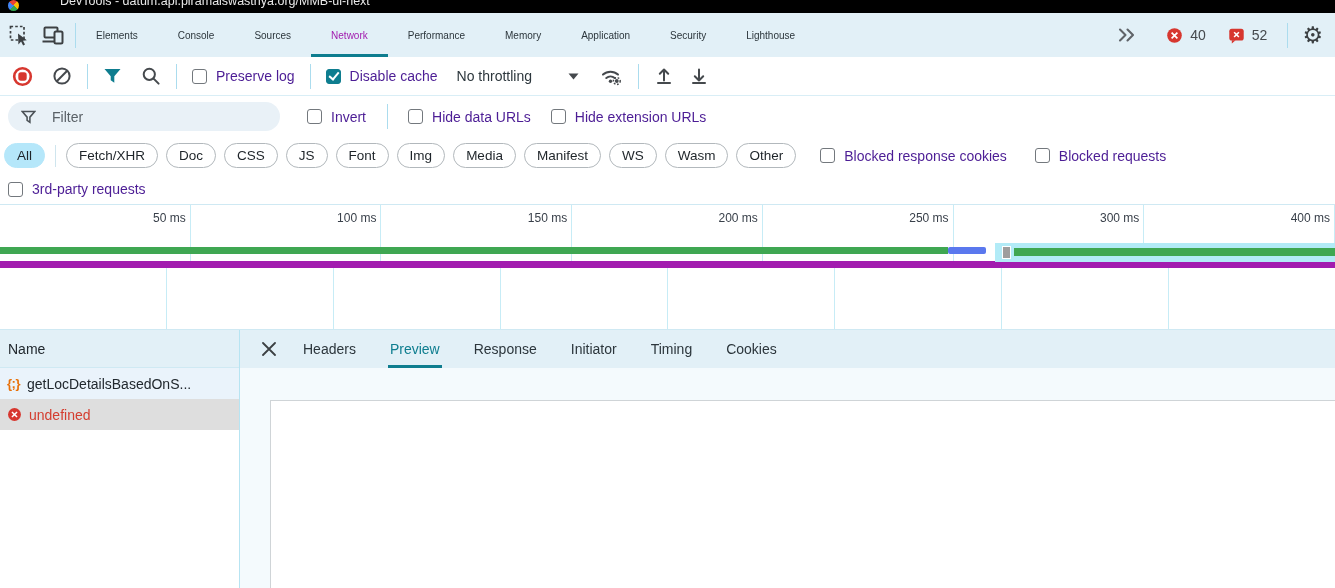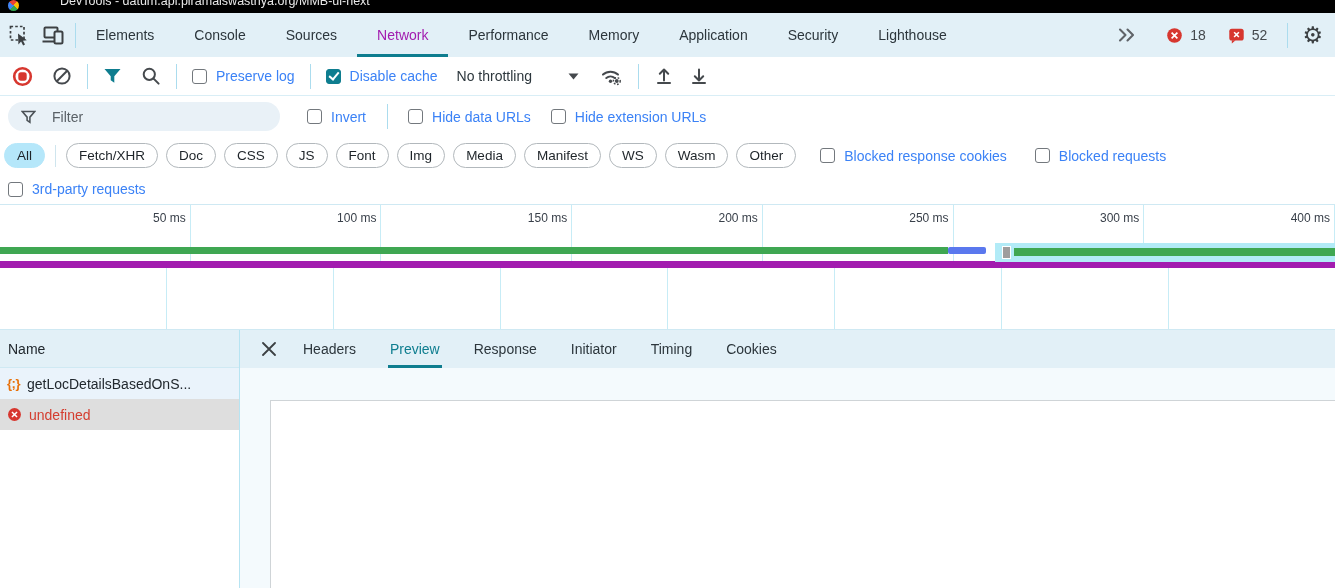--- a/index.html
+++ b/index.html
@@ -13,30 +13,30 @@
   
   .titlebar { top: 0; height: 13px; background: #000; overflow: hidden; }
   .titlebar .fav { position: absolute; left: 8px; top: 0px; width: 11px; height: 11px; border-radius: 50%;
     background: conic-gradient(from -50deg, #ea4335 0 25%, #fbbc05 25% 50%, #34a853 50% 75%, #4285f4 75% 100%); }
   .titlebar .ttl { position: absolute; left: 60px; top: -6px; font-size: 12.5px; color: #e9e9e9; white-space: nowrap; }
 
   
   .tabbar { top: 13px; height: 44px; background: #e2f0f7; display: flex; align-items: stretch; }
   .tbicons { display: flex; align-items: center; gap: 12px; padding: 0 10px 0 9px; }
   .vdiv { width: 1px; height: 25px; background: #abdcee; align-self: center; }
-  .mtab { display: flex; align-items: center; padding: 0 20px; font-size: 14px; color: #2c363c; cursor: default; }
+  .mtab { display: flex; align-items: center; padding: 0 20px; font-size: 10px; color: #2c363c; cursor: default; }
   .mtab.active { color: #a21caf; box-shadow: inset 0 -3px 0 #0e7d8f; }
   .tb-right { display: flex; align-items: center; margin-left: 10px; gap: 0; }
   .badge-group { display: flex; align-items: center; gap: 7px; margin-left: 22px; font-size: 14px; color: #45494d; }
   .gearwrap { display: flex; align-items: center; margin: 0 12px 0 14px; font-size: 23px; color: #3c4043; line-height: 1; }
 
   
   .toolbar { top: 57px; height: 39px; background: #fff; border-bottom: 1px solid #d9eef6;
     display: flex; align-items: center; gap: 15px; padding: 0 12px; }
-  .cbgroup { display: flex; align-items: center; gap: 9px; font-size: 14px; color: #3b82f6; }
+  .cbgroup { display: flex; align-items: center; gap: 9px; font-size: 14px; color: #4c1d95; }
   .cb { width: 15px; height: 15px; border: 1.6px solid #73787d; border-radius: 3px; background: #fff; position: relative; flex: none; }
   .cb.checked { background: #0e7d8f; border-color: #0e7d8f; }
   .cb.checked::after { content: ""; position: absolute; left: 4px; top: 0.5px; width: 4px; height: 8px;
     border: solid #fff; border-width: 0 2px 2px 0; transform: rotate(40deg); }
   .throttle { display: flex; align-items: center; gap: 36px; font-size: 14px; color: #2c363c; padding-left: 4px; }
 
   
   .filterrow { top: 96px; height: 41px; background: #fff; display: flex; align-items: center; padding: 0 8px; }
   .fpill { width: 272px; height: 29px; border-radius: 15px; background: #e9f1f7; display: flex; align-items: center;
     gap: 16px; padding: 0 13px; }
@@ -157,21 +157,21 @@
       <span style="margin-right:6px;">
         <svg width="22" height="20" viewBox="0 0 22 20">
             <path d="M4 4.5 l5.5 5.5 -5.5 5.5 M11.5 4.5 l5.5 5.5 -5.5 5.5" stroke="#5f6368" stroke-width="2.1" fill="none" stroke-linecap="round" stroke-linejoin="round"></path>
           </svg>
       </span>
       <div class="badge-group">
         <svg width="17" height="17" viewBox="0 0 20 20">
             <circle cx="10" cy="10" r="8.6" fill="#d7372f"></circle>
             <path d="M6.6 6.6 l6.8 6.8 M13.4 6.6 l-6.8 6.8" stroke="#fff" stroke-width="2"></path>
           </svg>
-        <span>18</span>
+        <span>40</span>
       </div>
       <div class="badge-group">
         <svg width="17" height="17" viewBox="0 0 20 20">
             <rect x="1.5" y="2" width="17" height="14" rx="3" fill="#d7372f"></rect>
             <path d="M4.5 15.5 v4 l4.5 -4 Z" fill="#d7372f"></path>
             <path d="M7.2 6.2 l5.6 5.6 M12.8 6.2 l-5.6 5.6" stroke="#fff" stroke-width="1.9"></path>
           </svg>
         <span>52</span>
       </div>
       <span class="vdiv" style="margin-left:20px;"></span>

